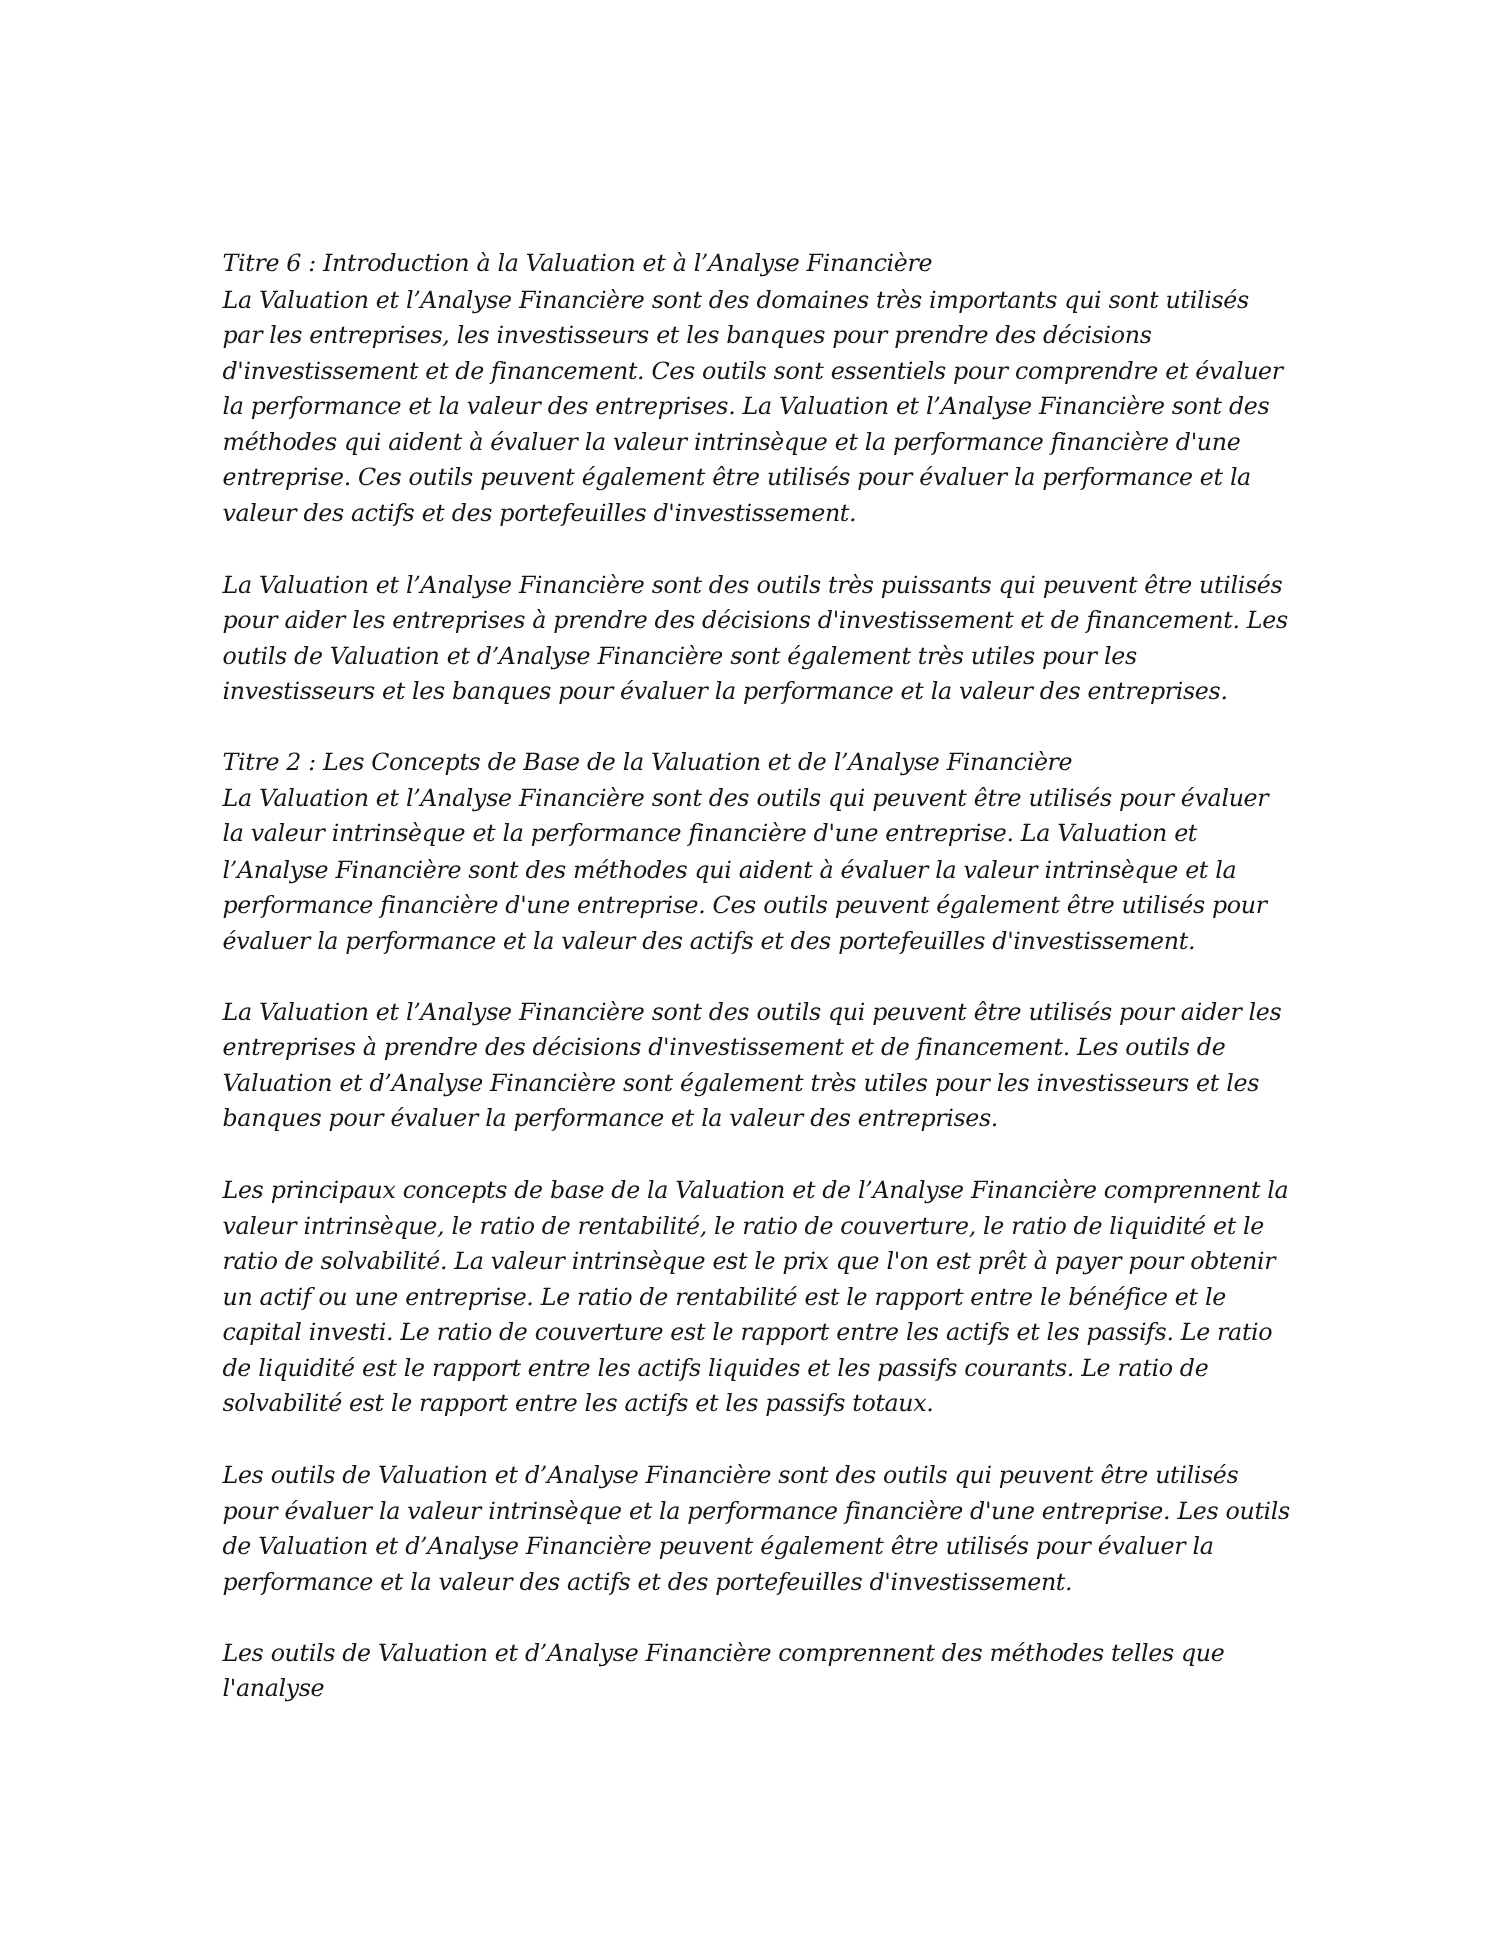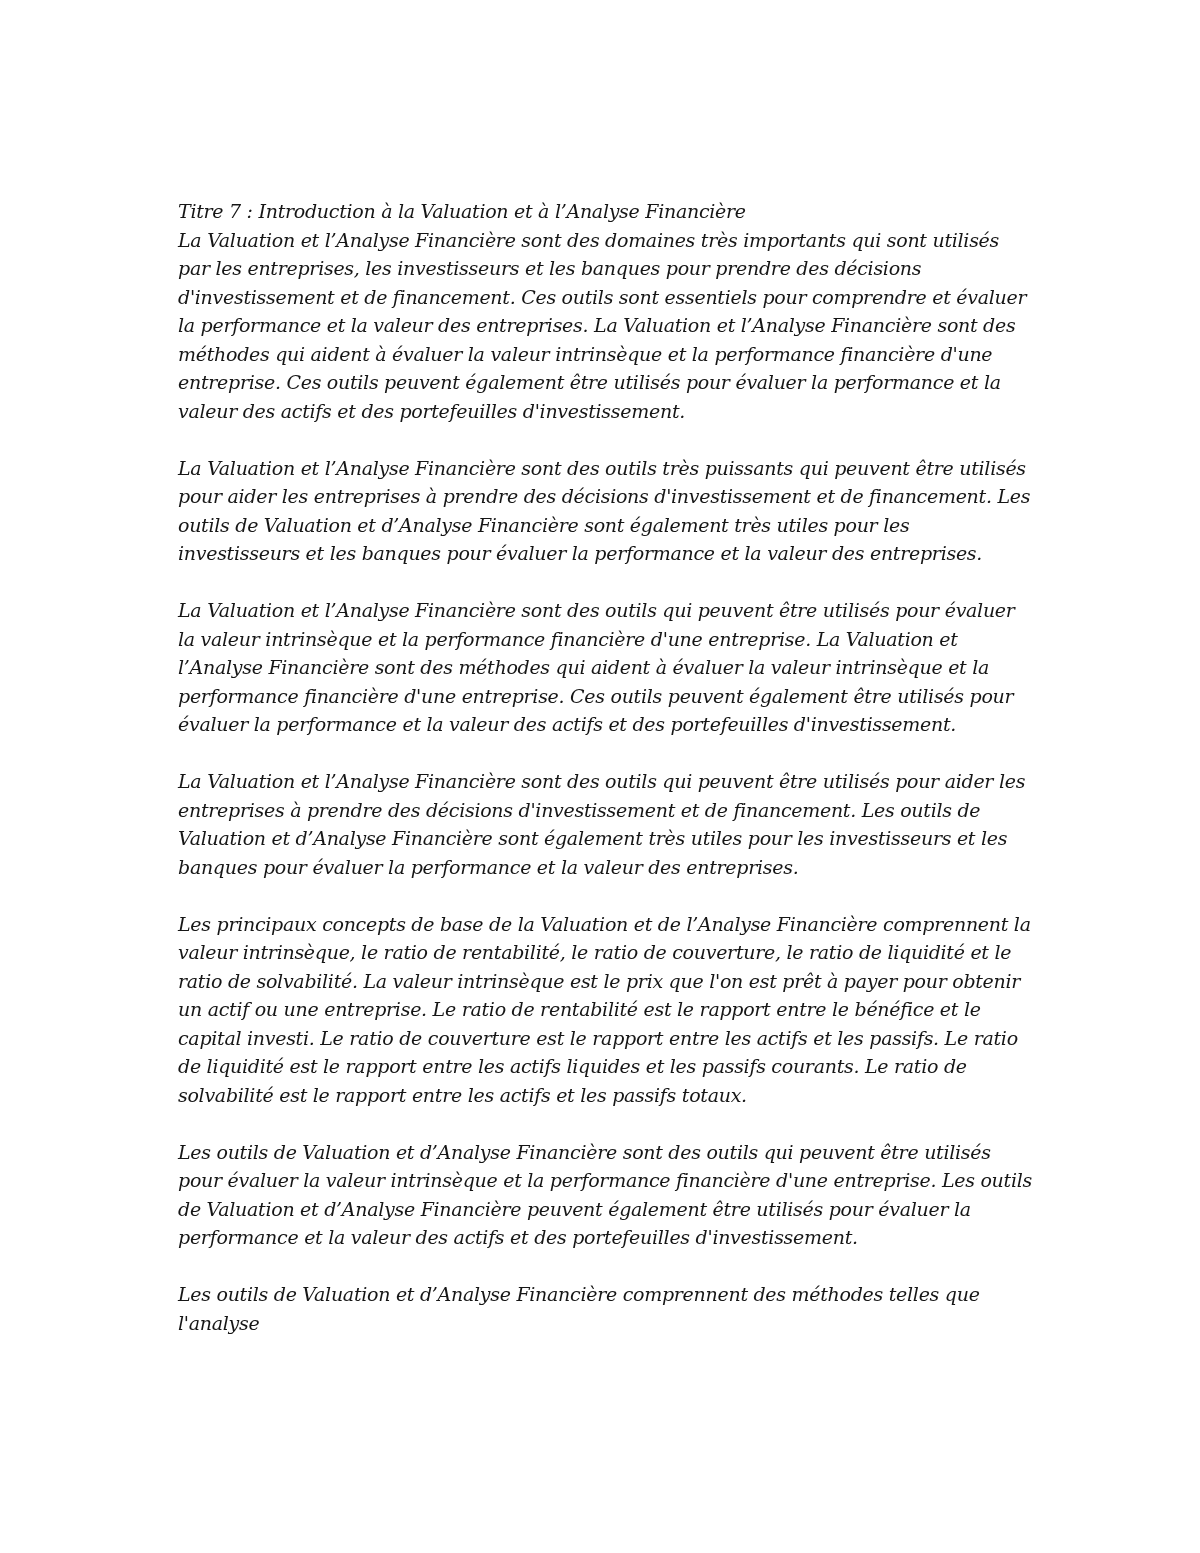--- a/index.html
+++ b/index.html
@@ -37,30 +37,31 @@
     padding: 0;
     white-space: normal;
   }
 </style>
 </head>
 <body>
 
 <div class="doc-page">
 
   <section class="doc-section">
-    <p class="sec-title">Titre 7 : Introduction à la Valuation et à l’Analyse Financière</p>
+    <p class="sec-title">Titre 6 : Introduction à la Valuation et à l’Analyse Financière</p>
     <p class="sec-body">La Valuation et l’Analyse Financière sont des domaines très importants qui sont utilisés par les entreprises, les investisseurs et les banques pour prendre des décisions d'investissement et de financement. Ces outils sont essentiels pour comprendre et évaluer la performance et la valeur des entreprises. La Valuation et l’Analyse Financière sont des méthodes qui aident à évaluer la valeur intrinsèque et la performance financière d'une entreprise. Ces outils peuvent également être utilisés pour évaluer la performance et la valeur des actifs et des portefeuilles d'investissement.</p>
   </section>
 
   <section class="doc-section">
     <p class="sec-title"></p>
     <p class="sec-body">La Valuation et l’Analyse Financière sont des outils très puissants qui peuvent être utilisés pour aider les entreprises à prendre des décisions d'investissement et de financement. Les outils de Valuation et d’Analyse Financière sont également très utiles pour les investisseurs et les banques pour évaluer la performance et la valeur des entreprises.</p>
   </section>
 
   <section class="doc-section">
+    <p class="sec-title">Titre 2 : Les Concepts de Base de la Valuation et de l’Analyse Financière</p>
     <p class="sec-body">La Valuation et l’Analyse Financière sont des outils qui peuvent être utilisés pour évaluer la valeur intrinsèque et la performance financière d'une entreprise. La Valuation et l’Analyse Financière sont des méthodes qui aident à évaluer la valeur intrinsèque et la performance financière d'une entreprise. Ces outils peuvent également être utilisés pour évaluer la performance et la valeur des actifs et des portefeuilles d'investissement.</p>
   </section>
 
   <section class="doc-section">
     <p class="sec-title"></p>
     <p class="sec-body">La Valuation et l’Analyse Financière sont des outils qui peuvent être utilisés pour aider les entreprises à prendre des décisions d'investissement et de financement. Les outils de Valuation et d’Analyse Financière sont également très utiles pour les investisseurs et les banques pour évaluer la performance et la valeur des entreprises.</p>
   </section>
 
   <section class="doc-section">
     <p class="sec-title"></p>

